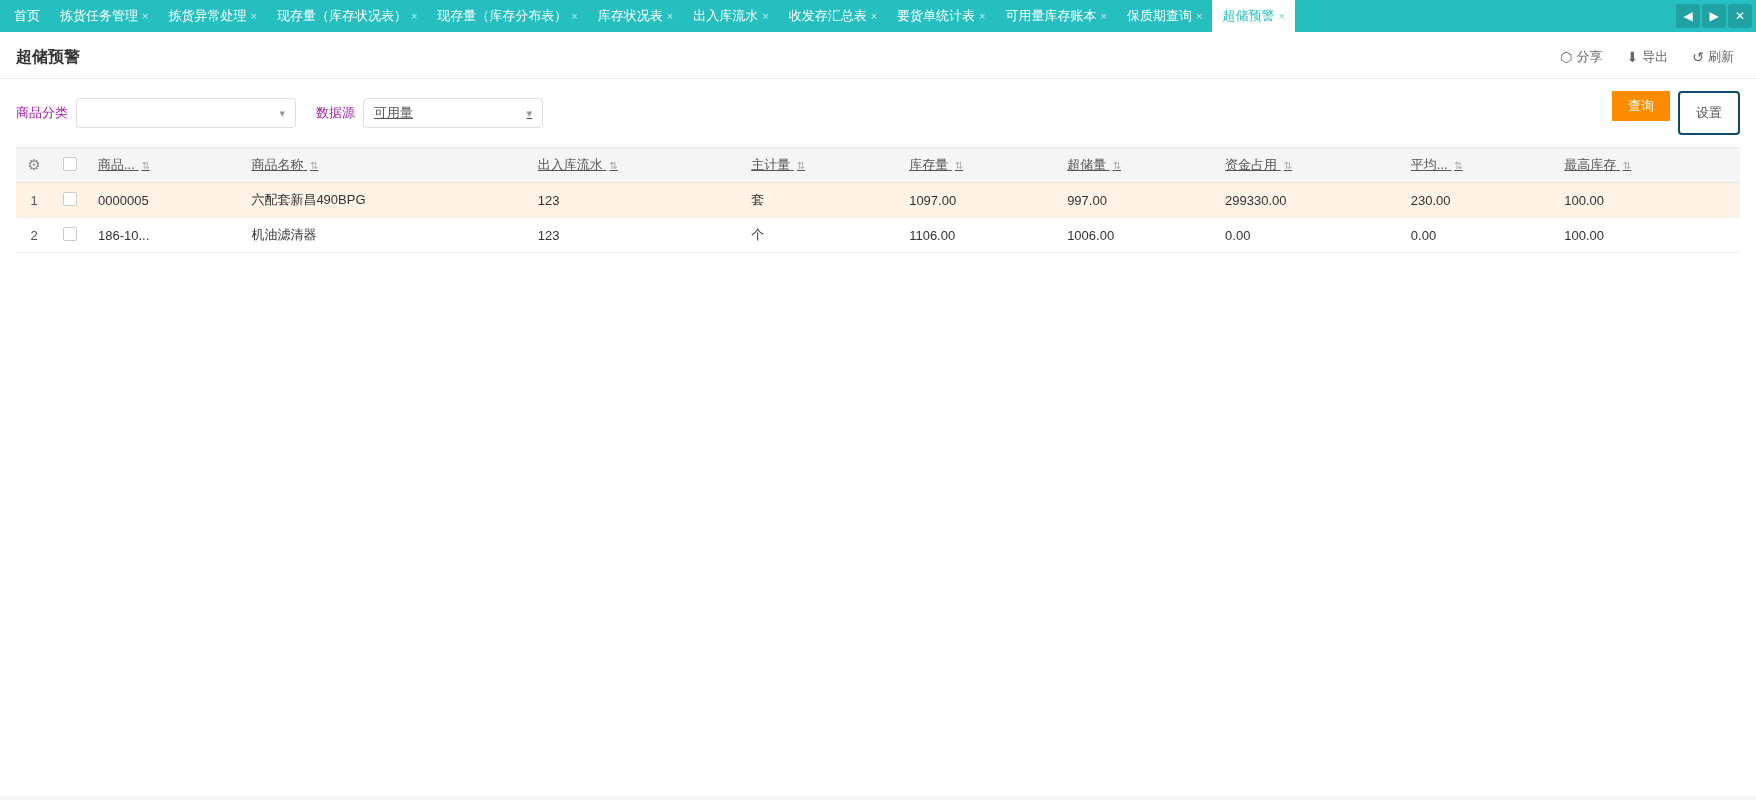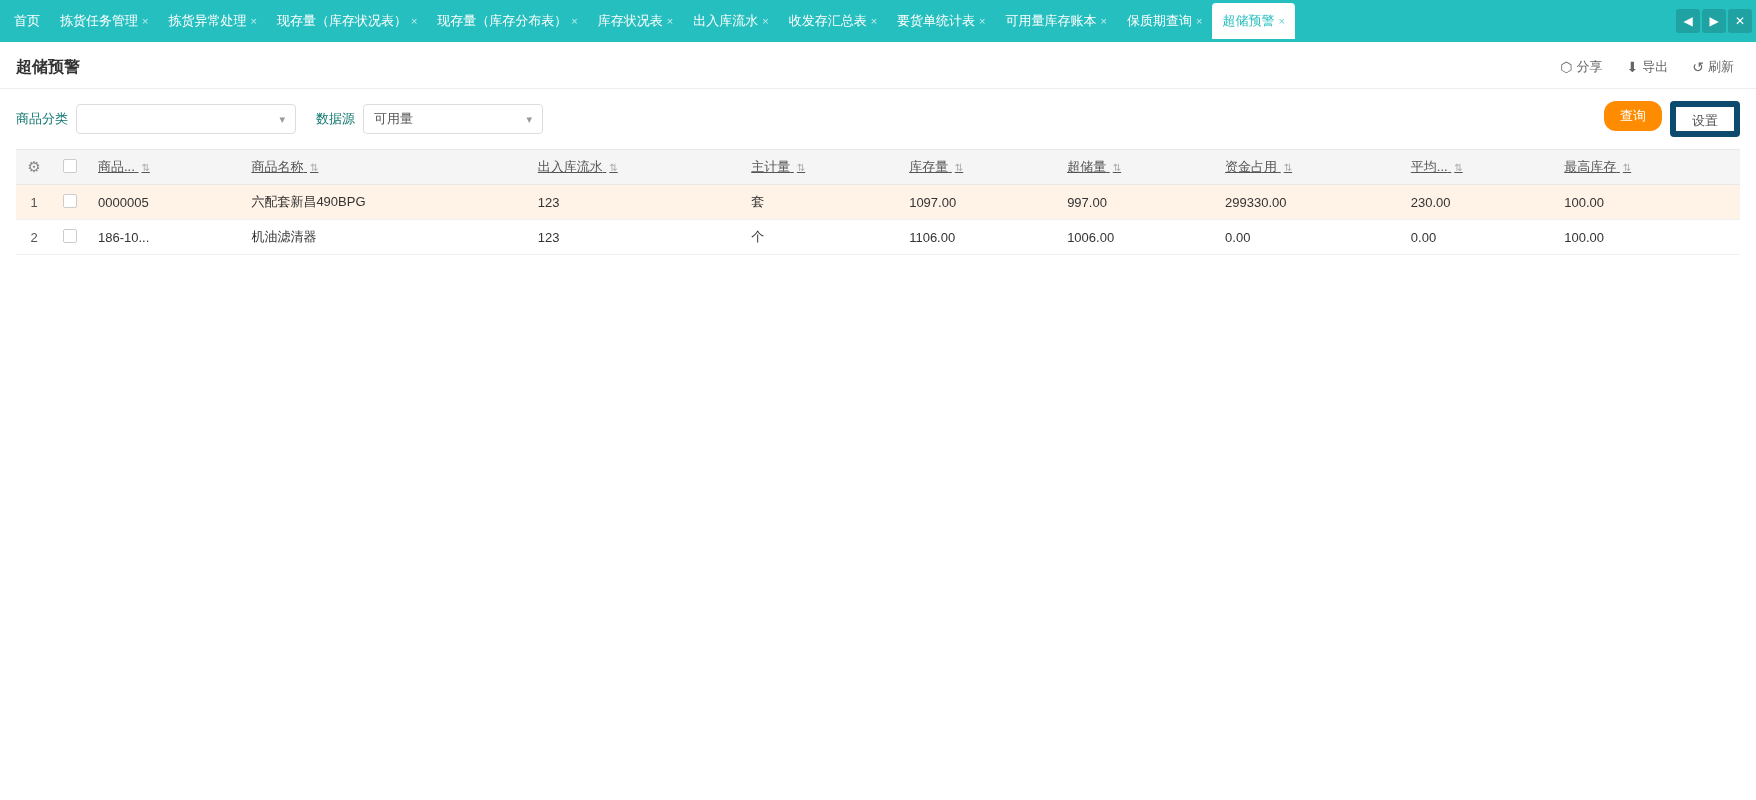--- a/index.html
+++ b/index.html
@@ -3,21 +3,21 @@
   <meta charset="utf-8">
   <style>
     * { box-sizing: border-box; margin: 0; padding: 0; }
     body { font-family: "Microsoft YaHei", Arial, sans-serif; font-size: 13px; background: #f5f5f5; color: #333; }
 
     
     .top-nav {
       background: #26bfbf;
       display: flex;
       align-items: center;
-      height: 42px;
+      height: 32px;
       padding: 0 4px;
       overflow: hidden;
       white-space: nowrap;
       justify-content: center;
     }
     .top-nav .nav-item {
       display: inline-flex;
       align-items: center;
       color: #fff;
       font-size: 13px;
@@ -100,21 +100,21 @@
       padding: 12px 16px;
       gap: 20px;
       flex-wrap: wrap;
     }
     .filter-group {
       display: flex;
       align-items: center;
       gap: 8px;
     }
     .filter-label {
-      color: #0f766e;
+      color: #a21caf;
       font-size: 13px;
       white-space: nowrap;
     }
     .filter-select {
       display: flex;
       align-items: center;
       border: 1px solid #ddd;
       border-radius: 4px;
       padding: 4px 10px;
       min-width: 220px;
@@ -129,35 +129,35 @@
 
     .filter-actions {
       margin-left: auto;
       display: flex;
       gap: 8px;
     }
     .btn-query {
       background: #ff8c00;
       color: #fff;
       border: none;
-      border-radius: 12px;
+      border-radius: 0;
       padding: 5px 16px;
       font-size: 13px;
       cursor: pointer;
       height: 30px;
     }
     .btn-settings {
       background: #fff;
       color: #555;
-      border: 6px solid #0c4a6e;
+      border: 2px solid #0c4a6e;
       border-radius: 4px;
       padding: 5px 16px;
       font-size: 13px;
       cursor: pointer;
-      height: 36px;
+      height: 44px;
     }
 
     
     .table-container {
       padding: 0 16px;
       overflow-x: auto;
     }
     table {
       width: 100%;
       border-collapse: collapse;
@@ -298,21 +298,21 @@
   <div class="filter-bar">
     <div class="filter-group">
       <span class="filter-label">商品分类</span>
       <div class="filter-select">
         <span></span>
         <span class="chevron">▾</span>
       </div>
     </div>
     <div class="filter-group">
       <span class="filter-label">数据源</span>
-      <div class="filter-select" style="min-width:180px;">
+      <div class="filter-select" style="min-width:180px;text-decoration:underline;">
         <span>可用量</span>
         <span class="chevron">▾</span>
       </div>
     </div>
     <div class="filter-actions">
       <button class="btn-query">查询</button>
       <button class="btn-settings">设置</button>
     </div>
   </div>
 

